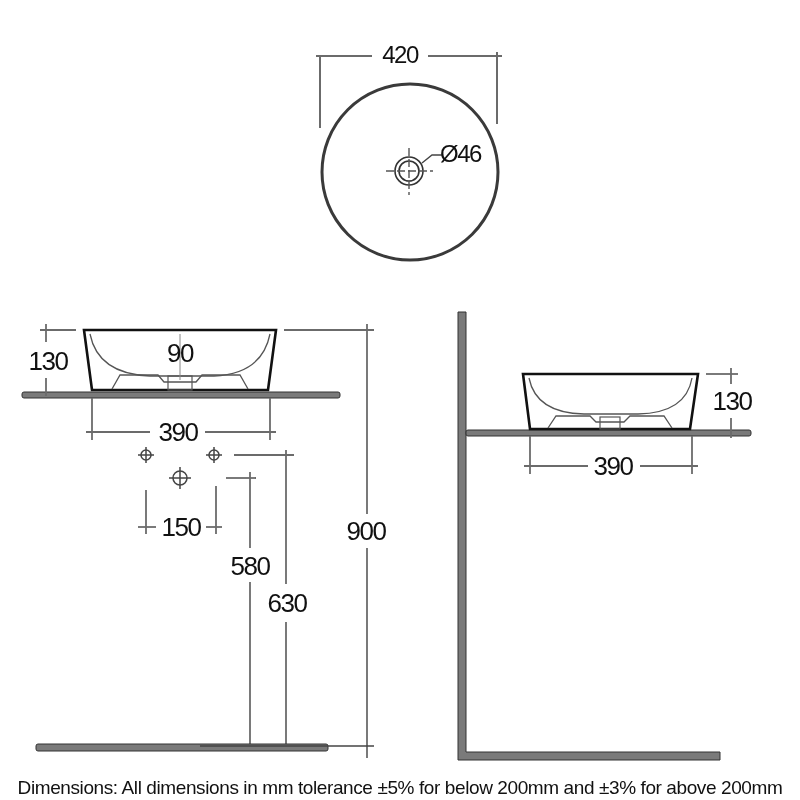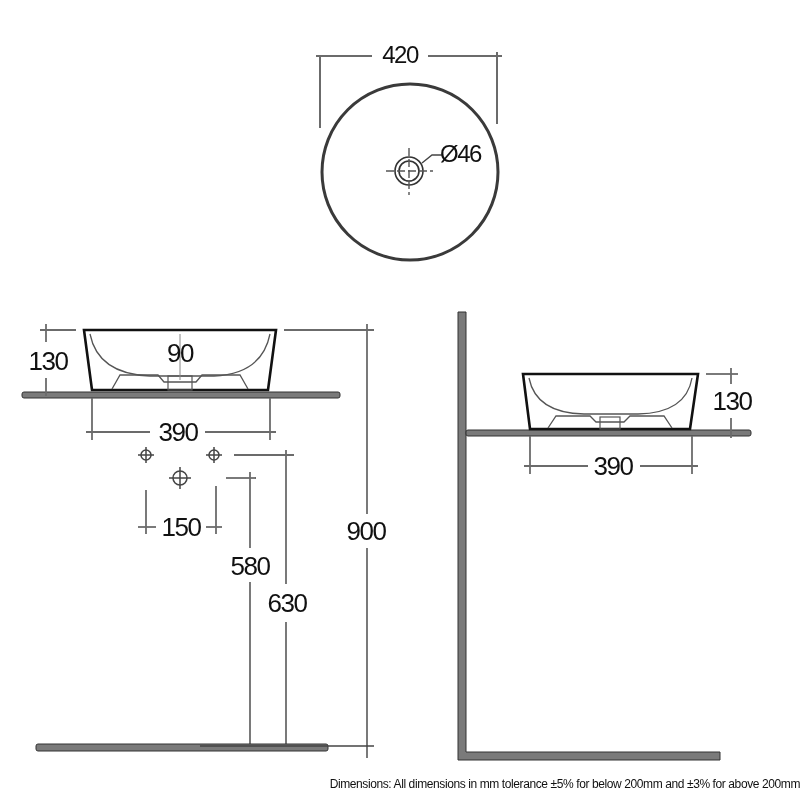--- a/index.html
+++ b/index.html
@@ -1,19 +1,19 @@
 <!DOCTYPE html>
 <html><head>
 <meta charset="utf-8">
 <style>
   html, body { margin:0; padding:0; background:#ffffff; }
   body { width:800px; height:800px; position:relative; overflow:hidden; font-family:"Liberation Sans", sans-serif; }
   #drawing { position:absolute; left:0; top:0; }
   .dim-text { font-family:"Liberation Sans", sans-serif; fill:#111; letter-spacing:-1.5px; }
-  .note { position:absolute; left:0; top:777px; width:800px; text-align:right; font-size:12px; color:#111; letter-spacing:-0.4px; }
+  .note { position:absolute; left:0; top:777px; width:800px; text-align:center; font-size:19px; color:#111; letter-spacing:-0.4px; }
 </style>
 </head>
 <body>
 
 <svg id="drawing" width="800" height="800" viewBox="0 0 800 800" xmlns="http://www.w3.org/2000/svg">
 
   <g>
 
     <line x1="320" y1="55" x2="320" y2="128" stroke="#6b6b6b" stroke-width="2"></line>
     <line x1="497" y1="52" x2="497" y2="124" stroke="#6b6b6b" stroke-width="2"></line>

